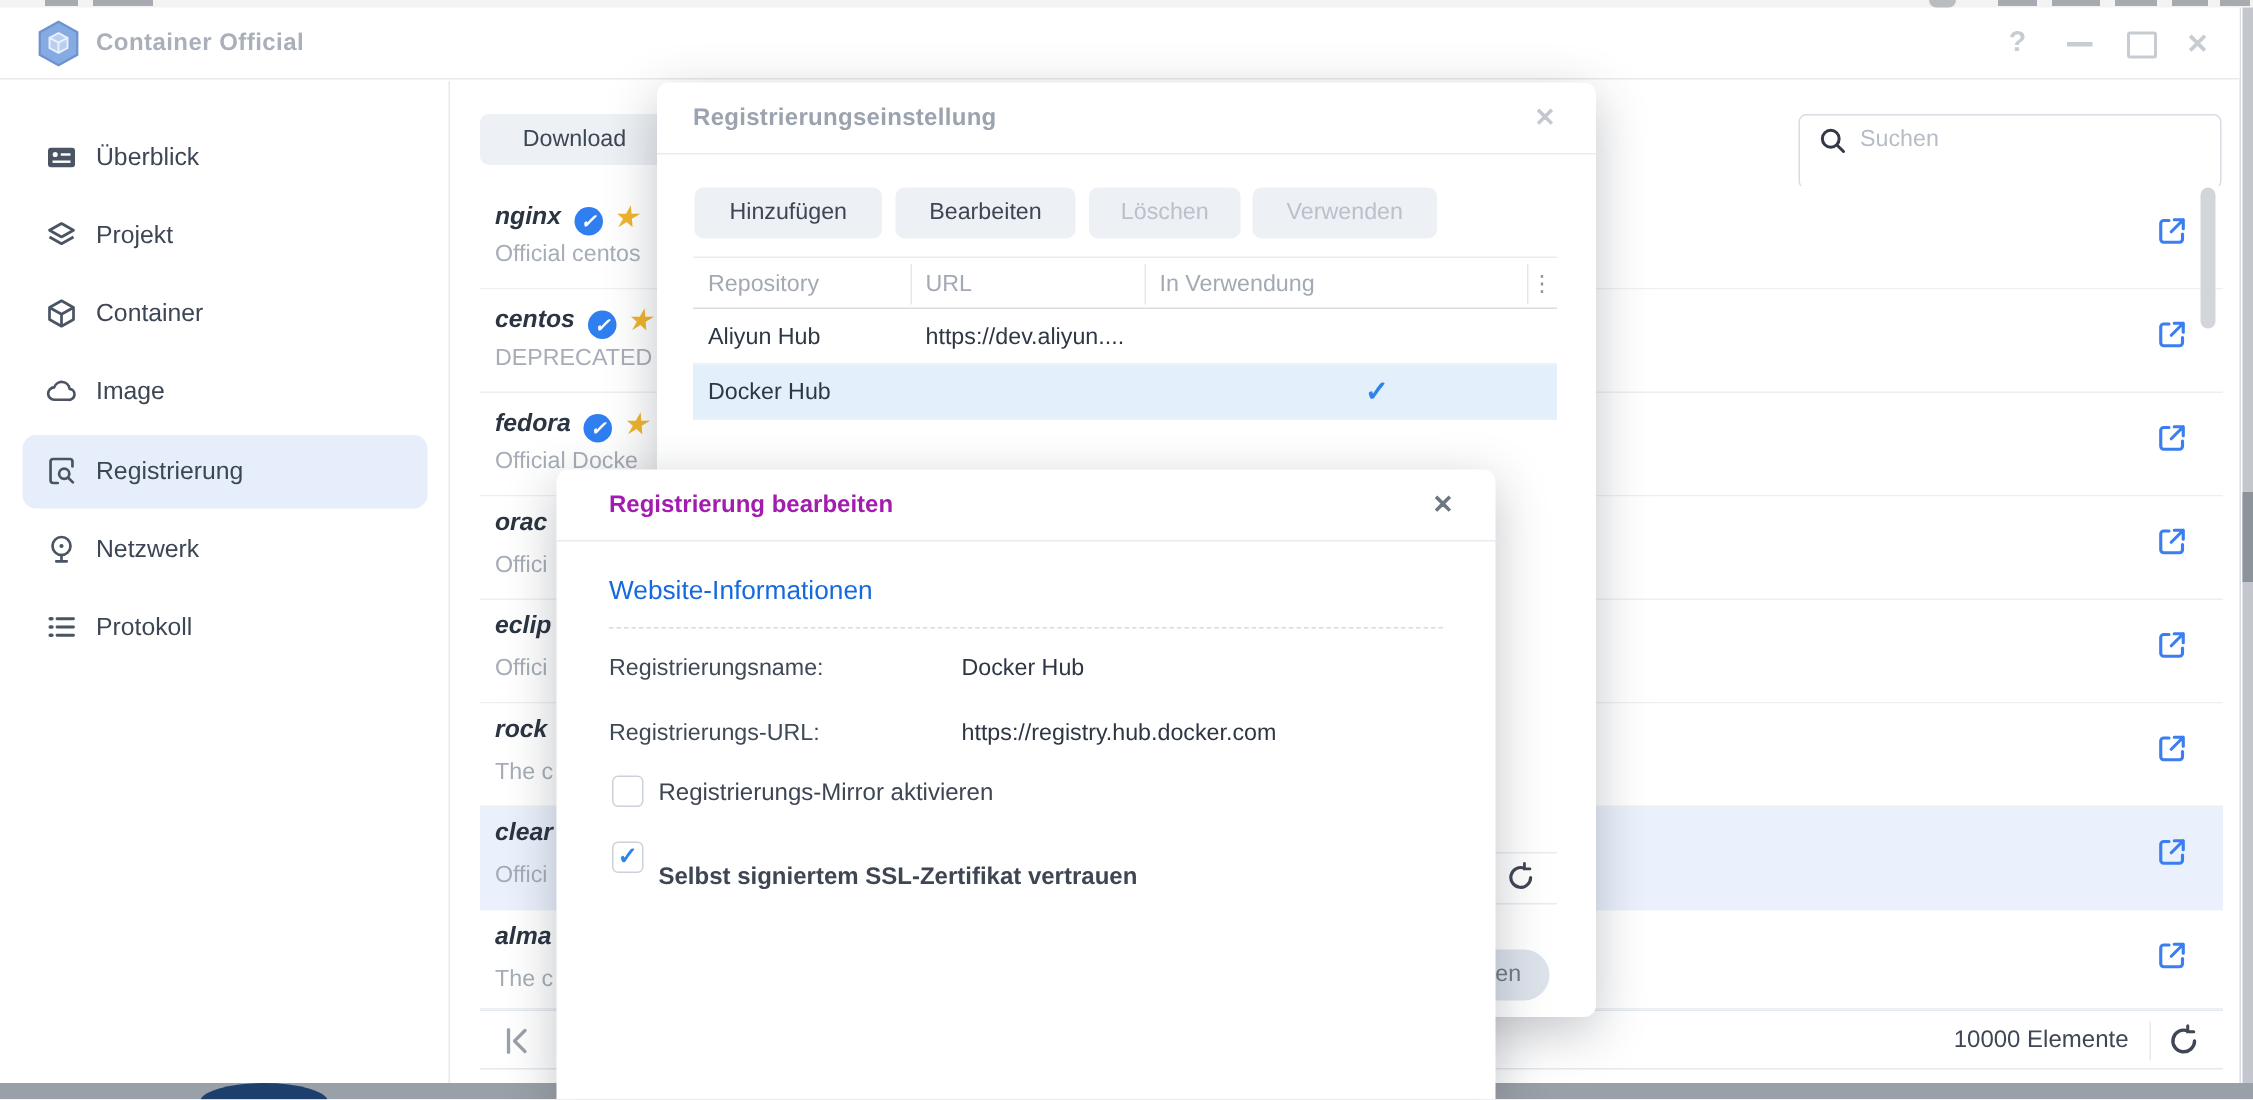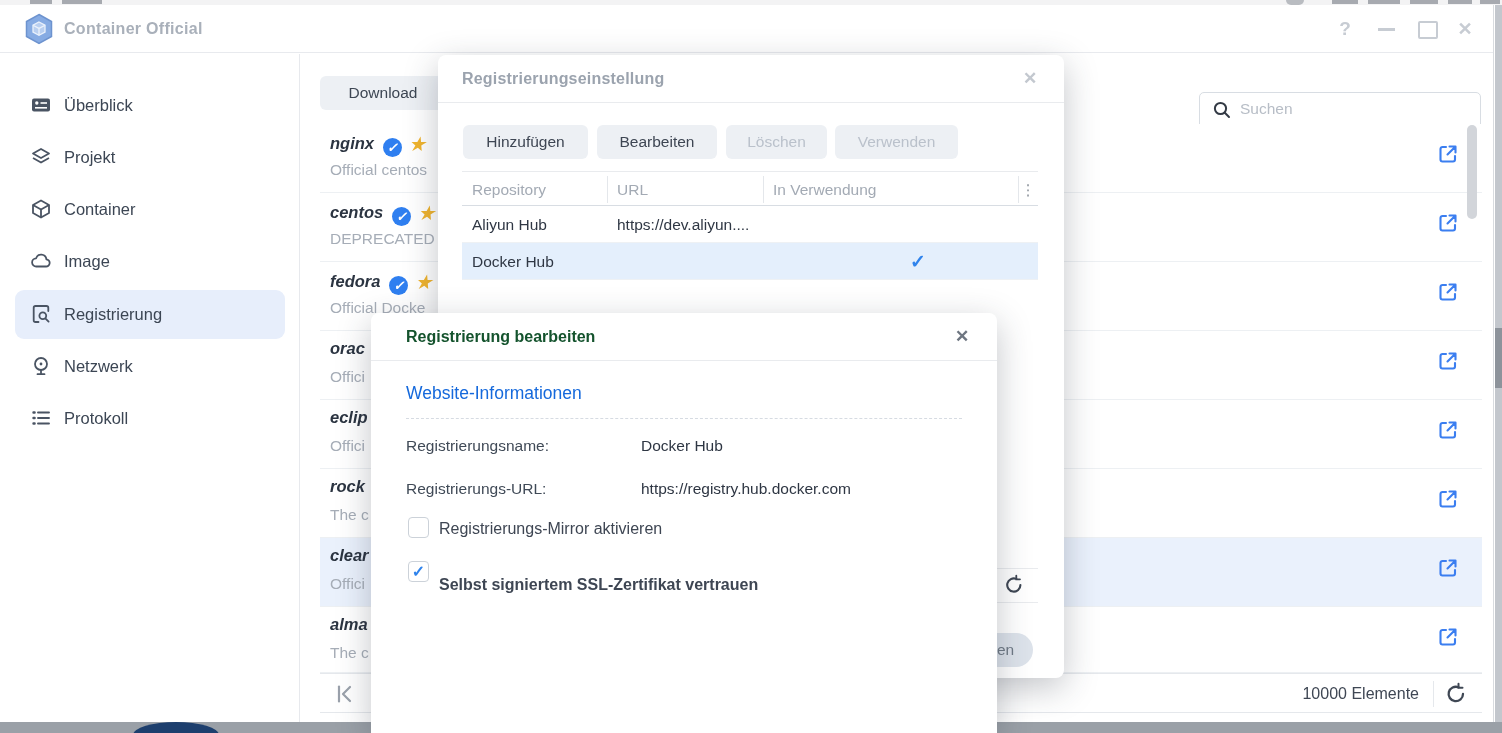--- a/index.html
+++ b/index.html
@@ -30,21 +30,21 @@
 
   
   .sidebar { position:absolute; left:0; top:49px; width:300px; height:669px; background:#fff; border-right:1px solid #e7e9ed; }
   .side-item { position:absolute; left:15px; width:270px; height:49px; border-radius:9px; cursor:pointer; }
   .side-item.selected { background:#e7eefb; }
   .side-item .s-icon { position:absolute; left:15px; top:13px; width:22px; height:22px; }
   .side-item .s-label { position:absolute; left:49px; top:0; height:49px; line-height:49px; font-size:16.5px; color:#3c4654; }
 
   
   .download-btn { position:absolute; left:320px; top:71px; width:126px; height:34px; background:#edf0f4; border-radius:6px; text-align:center; line-height:34px; font-size:15.5px; color:#3d4653; cursor:pointer; }
-  .search-box { position:absolute; left:1199px; top:71px; width:282px; height:50px; border:1px solid #d8dde3; border-radius:5px; background:#fff;margin-top:16px; }
+  .search-box { position:absolute; left:1199px; top:71px; width:282px; height:50px; border:1px solid #d8dde3; border-radius:5px; background:#fff; }
   .search-box svg { position:absolute; left:12px; top:7px; }
   .search-input { position:absolute; left:40px; top:1px; width:230px; height:30px; border:none; outline:none; font-size:15.5px; color:#3d4653; font-family:"Liberation Sans",sans-serif; background:transparent; }
   .search-input::placeholder { color:#b7bdc6; }
 
   .img-row { position:absolute; left:320px; width:1162px; height:69px; border-bottom:1px solid #edf0f3; background:#fff; }
   .img-row.selected { background:#eaf1fc; }
   .img-row .r-name { position:absolute; left:10px; top:8px; font-size:16.5px; font-weight:bold; color:#2b3441; white-space:nowrap;font-style:italic; }
   .vbadge { display:inline-block; width:19px; height:19px; border-radius:50%; background:#2f7ff0; color:#fff; font-size:13px; line-height:19px; text-align:center; margin-left:9px; vertical-align:-3px; font-weight:bold; }
   .star { color:#f0b42e; font-size:20px; margin-left:6px; vertical-align:-2px; font-weight:normal; }
   .img-row .r-desc { position:absolute; left:10px; top:37px; font-size:15.5px; color:#a6adb7; white-space:nowrap; }
@@ -78,21 +78,21 @@
   .rt-row { position:relative; height:37px; border-bottom:1px solid #eef1f4; }
   .rt-row.selected { background:#e4effc; }
   .rt-cell { position:absolute; top:0; height:37px; line-height:37px; font-size:15.5px; color:#2f3744; padding-left:10px; white-space:nowrap; }
   .rt-check { position:absolute; left:448px; top:0; height:37px; line-height:37px; color:#2f83ec; font-size:19px; font-weight:bold; }
   .dlg1-footline { position:absolute; left:24px; width:576px; height:1px; background:#e9ebee; }
   .dlg1-refresh { position:absolute; left:565px; top:519px; width:22px; height:22px; cursor:pointer; }
   .dlg1-closebtn { position:absolute; left:502px; top:578px; width:93px; height:34px; background:#dde3eb; border-radius:17px; line-height:34px; font-size:15.5px; color:#707a86; text-align:center; padding-left:38px; cursor:pointer; }
 
   
   .dlg2 { left:371px; top:313px; width:626px; height:420px; z-index:10; border-radius:8px 8px 0 0; }
-  .dlg2 .dlg-title { left:35px; color:#14532d; }
+  .dlg2 .dlg-title { left:35px; color:#a21caf; }
   .dlg2 .dlg-close { left:581px; color:#6e7681; }
   .section-title { position:absolute; left:35px; top:70px; font-size:17.5px; color:#1569dc; }
   .dashed-line { position:absolute; left:35px; top:105px; width:556px; border-top:1px dashed #d6dbe2; }
   .fld-label { position:absolute; left:35px; font-size:15.5px; color:#404a57; }
   .fld-value { position:absolute; left:270px; font-size:15.5px; color:#2e3643; }
   .cb-box { position:absolute; left:37px; width:21px; height:21px; border:1.5px solid #ccd2d9; border-radius:4px; background:#fff; cursor:pointer; text-align:center; line-height:19px; font-size:16px; font-weight:bold; color:#2f83ec; }
   .cb-label { position:absolute; left:68px; font-size:16px; color:#3e4653; }
 
   svg { display:block; }
 </style>

